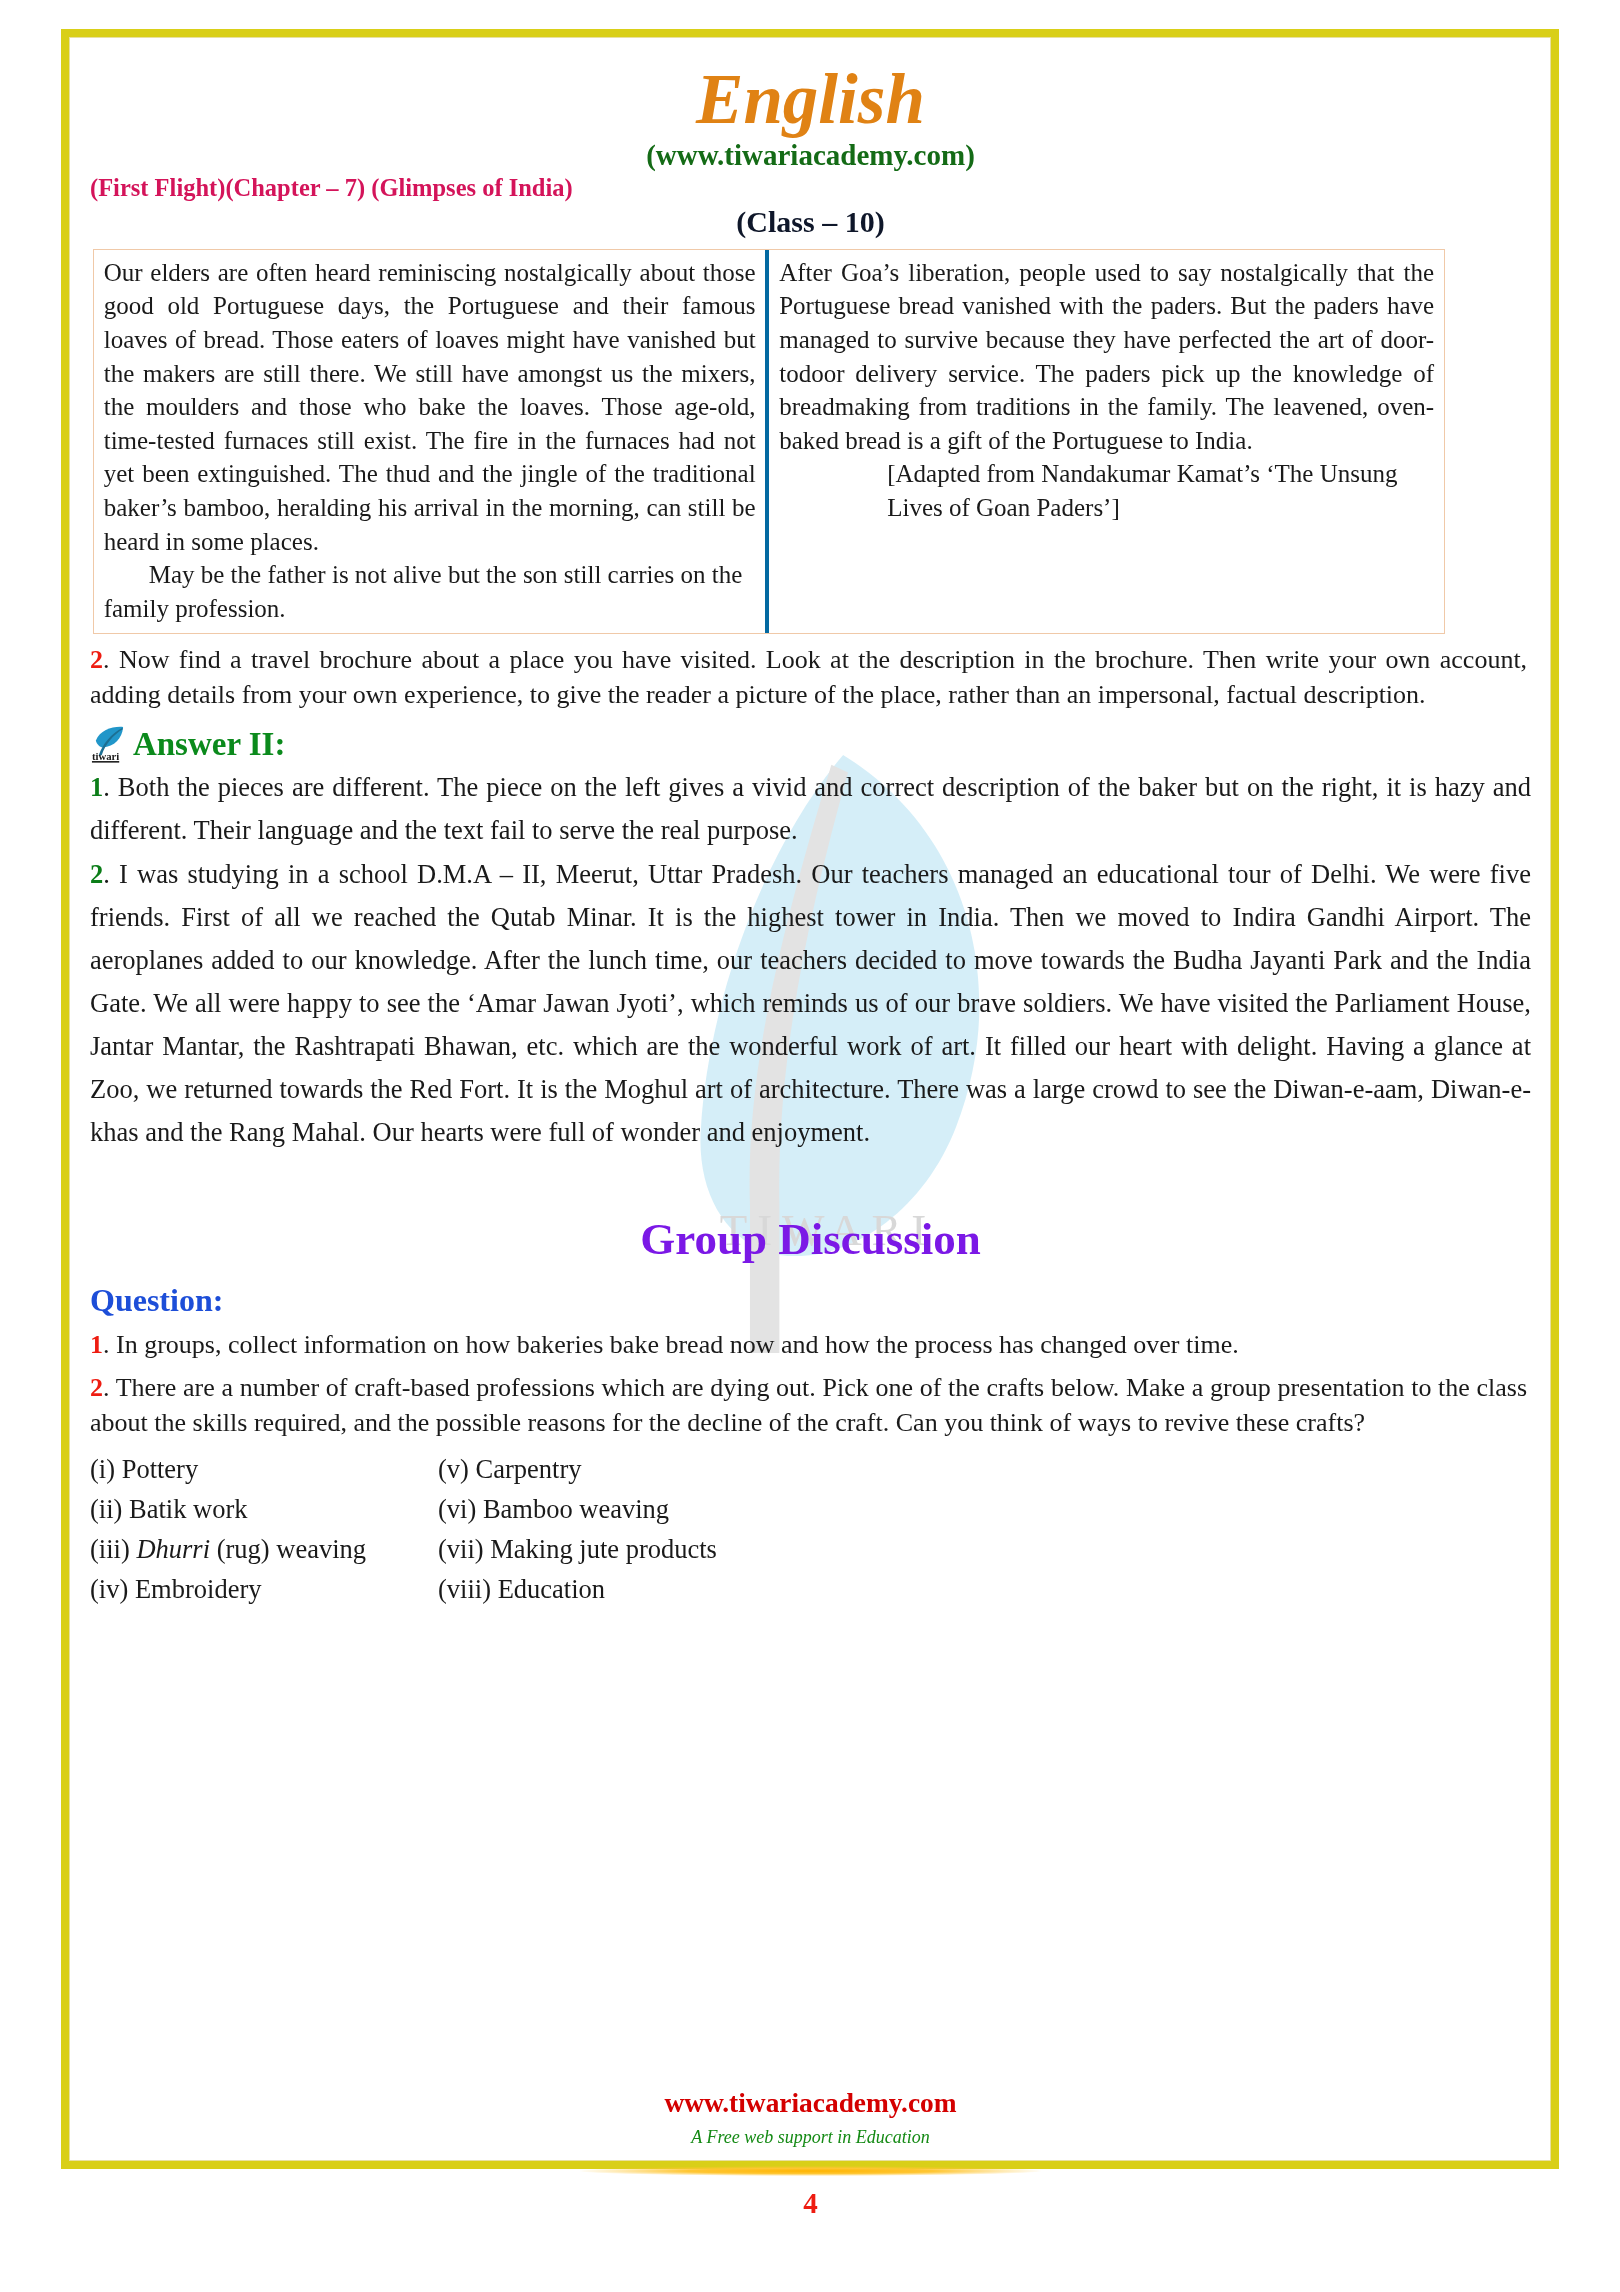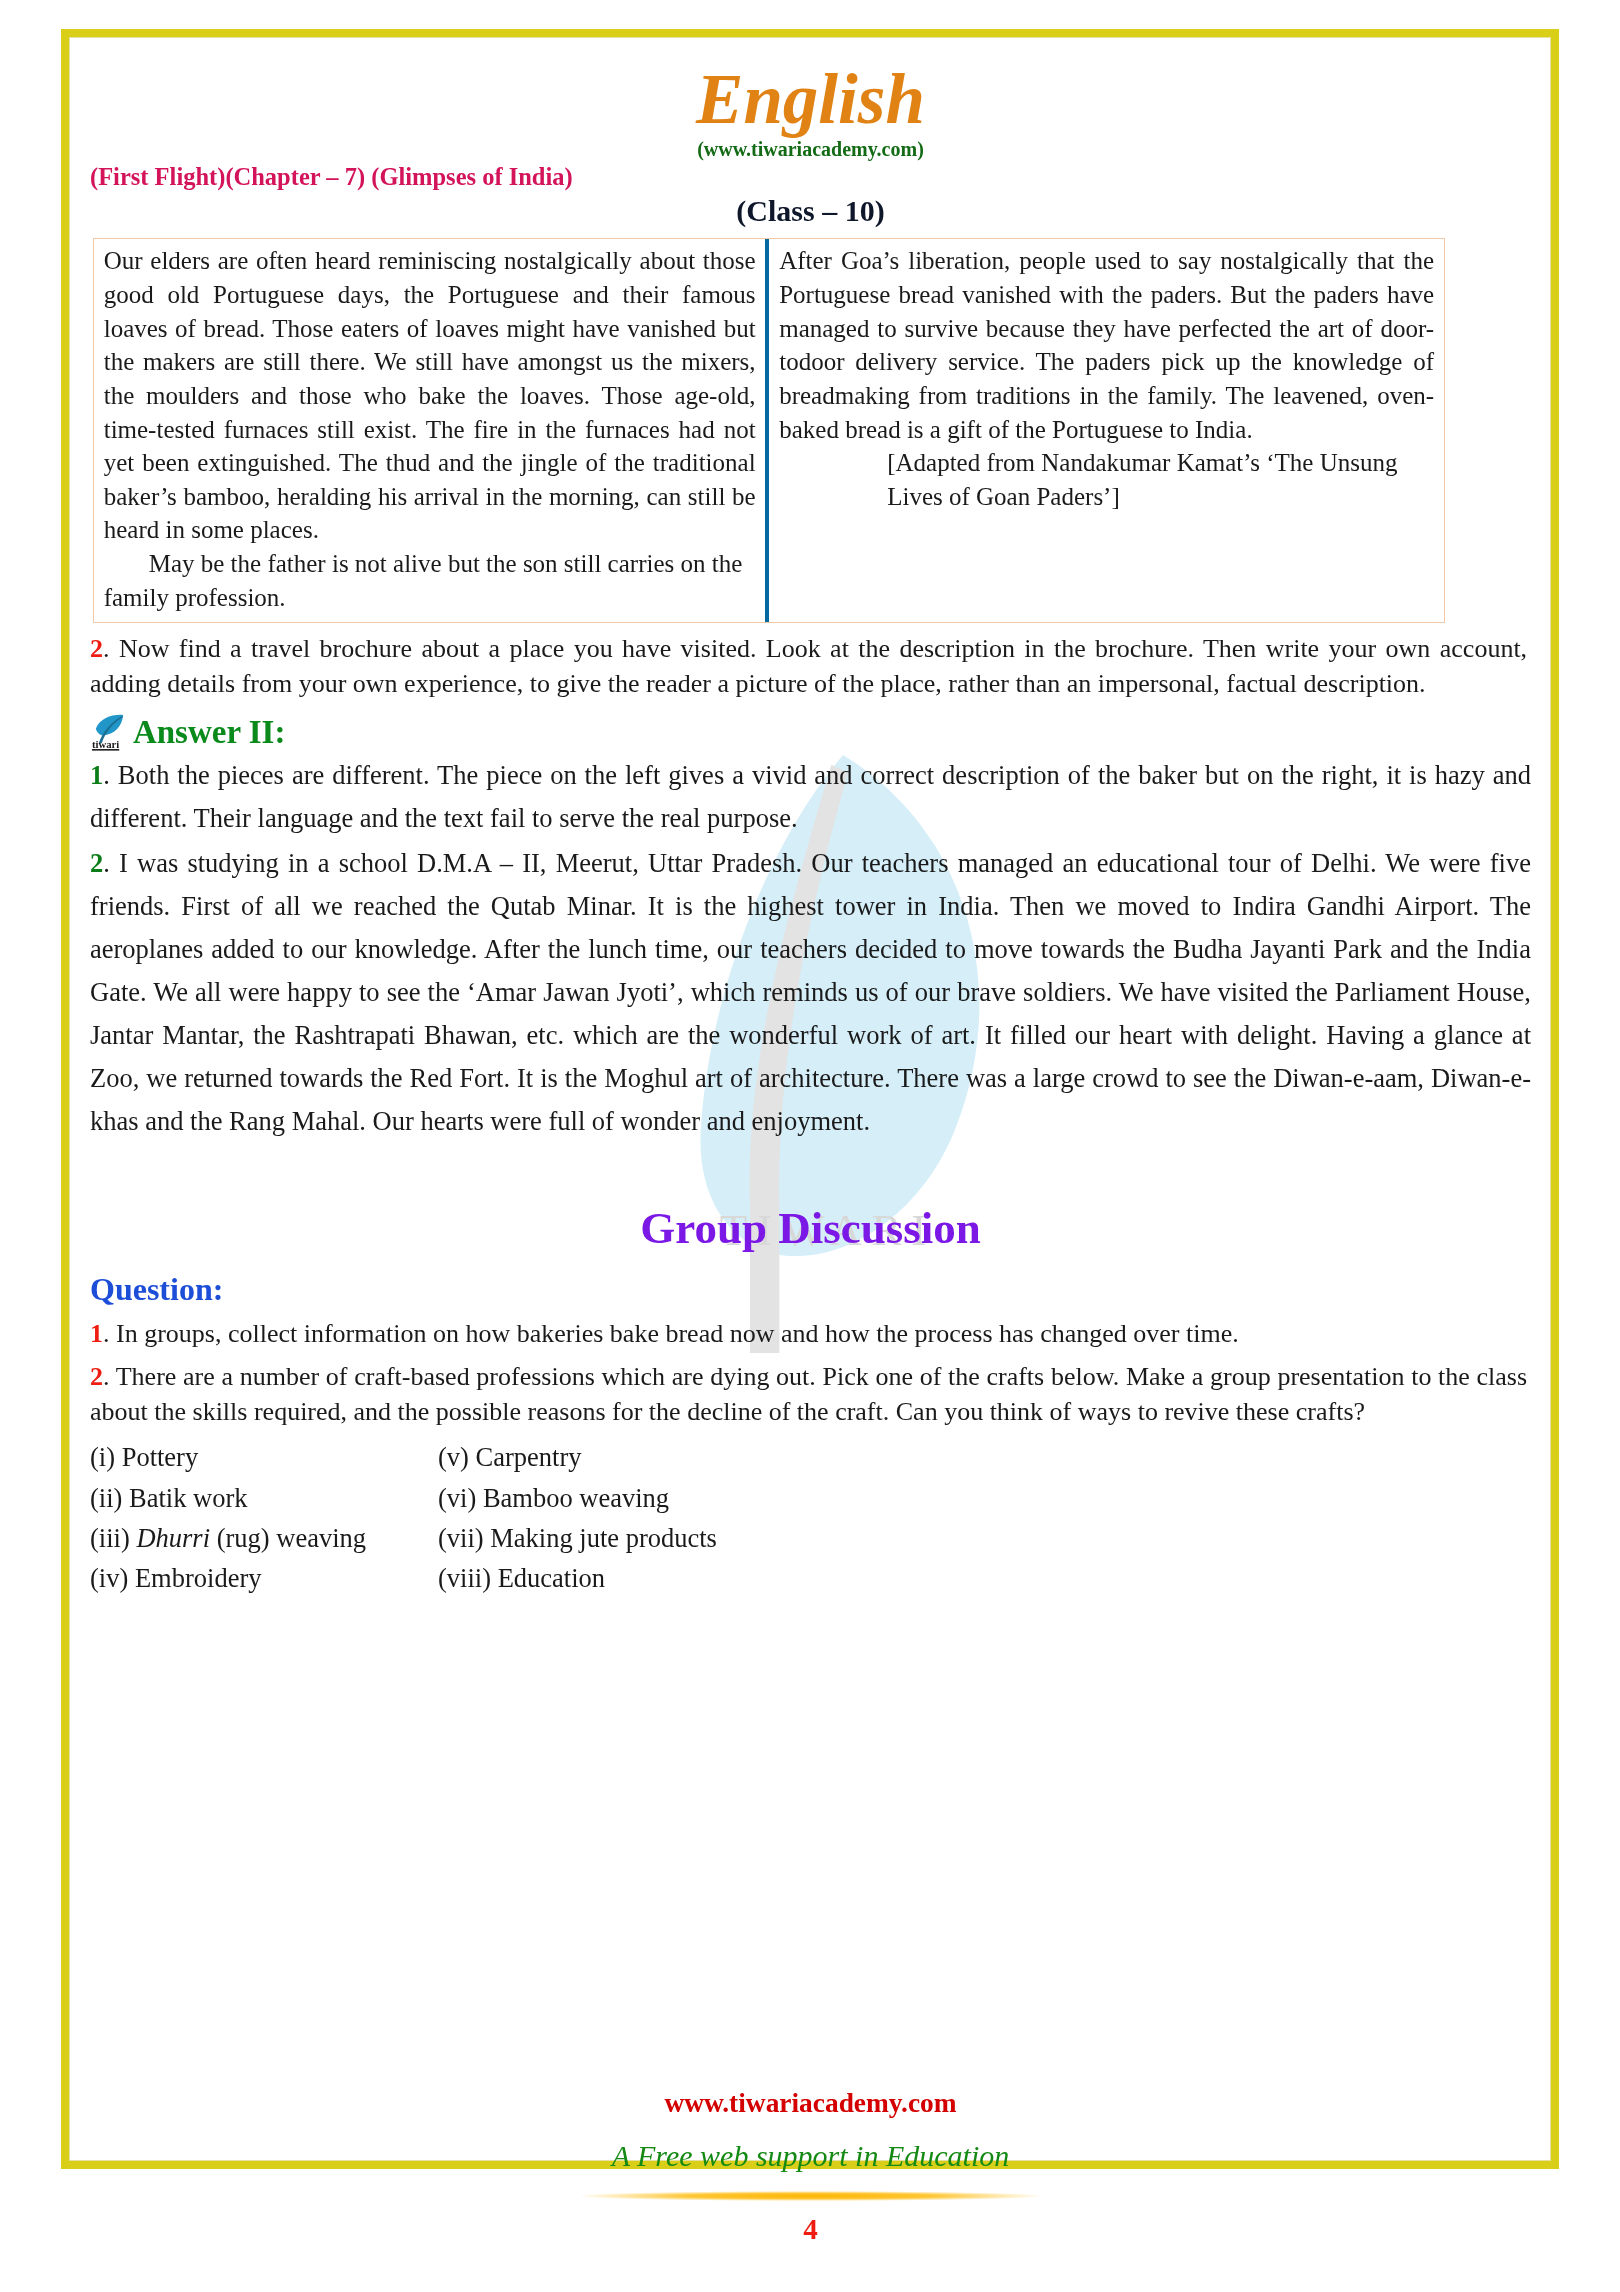--- a/index.html
+++ b/index.html
@@ -86,21 +86,21 @@
     font-size: 71px;
     line-height: 1.0;
     color: #e08214;
     margin: 19.6px 0 2px 0;
     letter-spacing: 0px;
   }
   .subtitle-site {
     text-align: center;
     font-family: "Liberation Serif", serif;
     font-weight: bold;
-    font-size: 20px;
+    font-size: 29px;
     color: #146b16;
     line-height: 1.25;
   }
   .subtitle-chapter {
     font-family: "Liberation Serif", serif;
     font-weight: bold;
     font-size: 24.5px;
     color: #d4145a;
     line-height: 1.25;
   }
@@ -243,24 +243,24 @@
   .footer-url {
     font-family: "Liberation Serif", serif;
     font-weight: bold;
     font-size: 27.4px;
     color: #d40000;
     line-height: 1.15;
   }
   .footer-tag {
     font-family: "Liberation Serif", serif;
     font-style: italic;
-    font-size: 30px;
+    font-size: 18px;
     color: #148a14;
     line-height: 1.2;
-    margin-top: 18px;
+    margin-top: 7px;
   }
   .footer-rule {
     width: 461px;
     height: 9.8px;
     margin: 17.6px auto 0 auto;
     background: radial-gradient(ellipse at center, #ffb400 0%, #ffc633 38%, rgba(255,200,60,0.0) 72%);
     border-radius: 50%;
   }
   .page-number {
     font-family: "Liberation Serif", serif;

